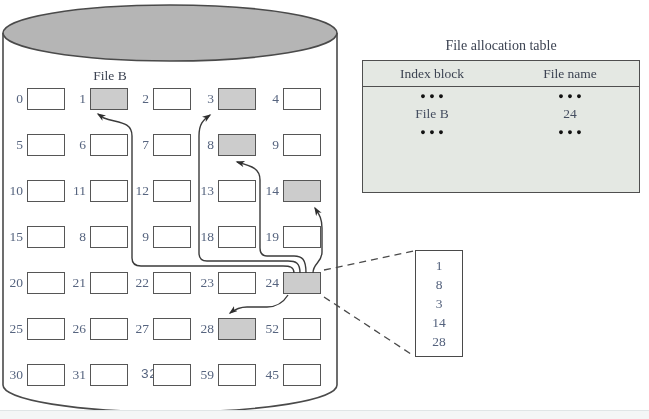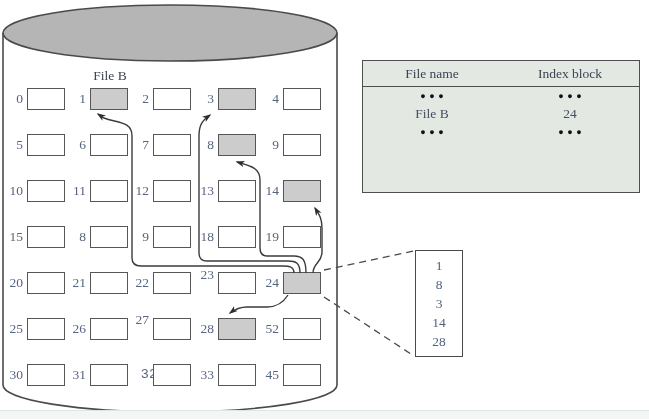--- a/index.html
+++ b/index.html
@@ -103,52 +103,53 @@
       <div class="blk-num" style="left: 184px; top: 229px;">18</div>
       <div class="blk" style="left: 218px; top: 226px;"></div>
       <div class="blk-num" style="left: 249px; top: 229px;">19</div>
       <div class="blk" style="left: 283px; top: 226px;"></div>
       <div class="blk-num" style="left: -7px; top: 275px;">20</div>
       <div class="blk" style="left: 27px; top: 272px;"></div>
       <div class="blk-num" style="left: 56px; top: 275px;">21</div>
       <div class="blk" style="left: 90px; top: 272px;"></div>
       <div class="blk-num" style="left: 119px; top: 275px;">22</div>
       <div class="blk" style="left: 153px; top: 272px;"></div>
-      <div class="blk-num" style="left: 184px; top: 267px;">23</div>
+      <div class="blk-num" style="left: 184px; top: 275px;">23</div>
       <div class="blk" style="left: 218px; top: 272px;"></div>
       <div class="blk-num" style="left: 249px; top: 275px;">24</div>
       <div class="blk shaded" style="left: 283px; top: 272px;"></div>
       <div class="blk-num" style="left: -7px; top: 321px;">25</div>
       <div class="blk" style="left: 27px; top: 318px;"></div>
       <div class="blk-num" style="left: 56px; top: 321px;">26</div>
       <div class="blk" style="left: 90px; top: 318px;"></div>
-      <div class="blk-num" style="left: 119px; top: 312px;">27</div>
+      <div class="blk-num" style="left: 119px; top: 321px;">27</div>
       <div class="blk" style="left: 153px; top: 318px;"></div>
       <div class="blk-num" style="left: 184px; top: 321px;">28</div>
       <div class="blk shaded" style="left: 218px; top: 318px;"></div>
       <div class="blk-num" style="left: 249px; top: 321px;">52</div>
       <div class="blk" style="left: 283px; top: 318px;"></div>
       <div class="blk-num" style="left: -7px; top: 367px;">30</div>
       <div class="blk" style="left: 27px; top: 364px;"></div>
       <div class="blk-num" style="left: 56px; top: 367px;">31</div>
       <div class="blk" style="left: 90px; top: 364px;"></div>
       <div class="blk-num" style="left: 127px; top: 367px; font-family: Liberation Mono, monospace;">32</div>
       <div class="blk" style="left: 153px; top: 364px;"></div>
-      <div class="blk-num" style="left: 184px; top: 367px;">33</div>
+      <div class="blk-num" style="left: 184px; top: 367px;">59</div>
       <div class="blk" style="left: 218px; top: 364px;"></div>
       <div class="blk-num" style="left: 249px; top: 367px;">45</div>
       <div class="blk" style="left: 283px; top: 364px;"></div>
     </div>
 
   <div id="fileb-label">File B</div>
 
+  <div id="fat-title">File allocation table</div>
   <div id="fat">
     <div class="hdr">
+      <span>Index block</span>
       <span>File name</span>
-      <span>Index block</span>
     </div>
     <div class="trow dots">
       <span>●●●</span>
       <span>●●●</span>
     </div>
     <div class="trow">
       <span>File B</span>
       <span>24</span>
     </div>
     <div class="trow dots">

